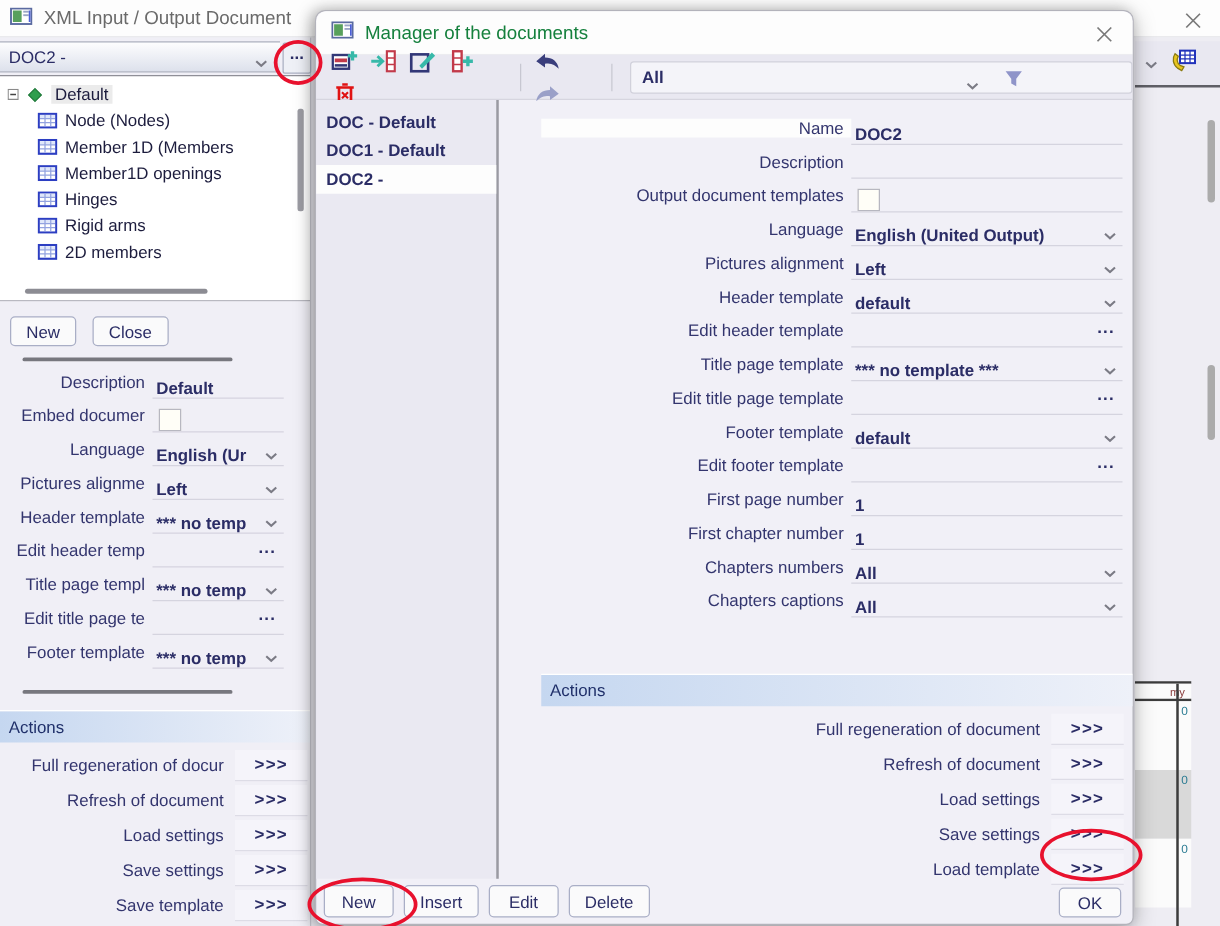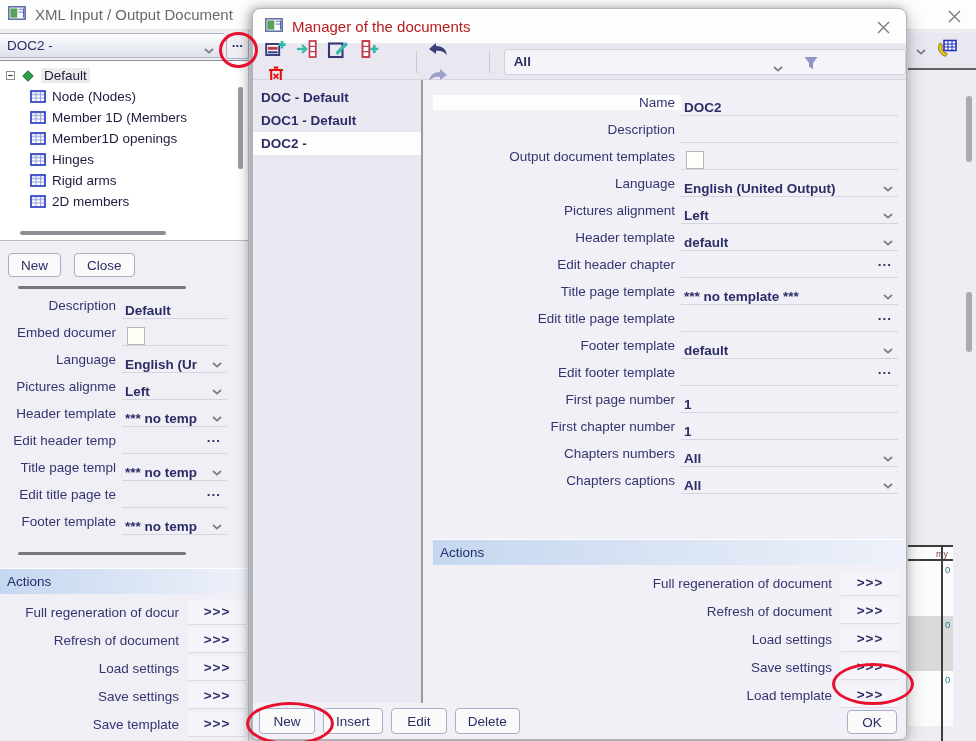--- a/index.html
+++ b/index.html
@@ -65,32 +65,32 @@
     text-align:right;padding-right:5px;line-height:14px;box-sizing:border-box}
   #side-table .strow{height:55px;font-size:9.5px;color:#2a7b92;box-sizing:border-box;padding:3px 0 0 37px}
   #side-table .strow:nth-child(odd){background:#fbfbfb}
   #side-table .strow:nth-child(even){background:#d9d9d9}
   #st-divider{position:absolute;left:33px;top:0;bottom:0;width:2px;background:#3c3c3c}
   
   #dialog{position:absolute;left:252px;top:8px;width:655px;height:732px;background:#f1f0f7;
     border:1px solid #b3b3bb;border-radius:8px 8px 6px 6px;box-sizing:border-box;
     box-shadow:-3px 0 10px rgba(0,0,0,.22),0 4px 18px rgba(0,0,0,.28)}
   #dlg-titlebar{height:34px;background:#fdfdfd;border-radius:8px 8px 0 0;display:flex;align-items:center;gap:9px;
-    padding-left:12px;color:#b91c1c;font-size:15px;border-bottom:1px solid #ececf0;position:relative}
+    padding-left:12px;color:#15803d;font-size:15px;border-bottom:1px solid #ececf0;position:relative}
   #dlg-close{position:absolute;right:14px;top:9px;width:18px;height:18px;display:flex;align-items:center;justify-content:center}
   #dlg-toolbar{height:36px;background:#e9e8f1;border-bottom:1px solid #d6d5df;display:flex;align-items:center;
     padding-left:10px;box-sizing:border-box;position:relative}
   #dlg-toolbar .tbi{display:inline-flex;align-items:center;justify-content:center;width:26px;height:26px;margin-right:5px}
   .tbsep{width:1px;height:22px;background:#c7c7d1;margin:0 8px 0 4px}
   #filter-field{position:relative;margin-left:6px;width:418px;height:26px;background:#f4f4f9;border:1px solid #d1d1db;
     border-radius:3px;display:flex;align-items:center;padding-left:9px;box-sizing:border-box;color:#2b2d66;font-weight:bold}
   #filter-field .chev{position:absolute;right:122px;top:10px}
   #filter-funnel{position:absolute;right:86px;top:6px}
   #dlg-body{position:absolute;left:0;top:71px;right:0;bottom:36px}
-  #dlg-list{position:absolute;left:0;top:0;width:170px;bottom:0;background:#eae9f2;border-right:2px solid #9a9aa2;
+  #dlg-list{position:absolute;left:0;top:0;width:146px;bottom:0;background:#eae9f2;border-right:2px solid #9a9aa2;
     box-sizing:border-box;padding-top:6px}
   .litem{height:23px;display:flex;align-items:center;padding-left:8px;color:#2b2d66;font-weight:bold;white-space:nowrap}
   .litem.sel{background:#fdfdfd}
   #dlg-right{position:absolute;left:180px;top:0;right:0;bottom:0}
   #dlg-props{position:absolute;left:0;top:9px;right:0}
   #dlg-props .plabel{width:248px}
   #dlg-props .pvalue{margin-right:8px}
   #dlg-actions-band{position:absolute;left:0;top:459px;right:0}
   #dlg-actions{position:absolute;left:0;top:489px;right:0}
   #dlg-actions .abtn{margin-right:7px}
@@ -454,21 +454,21 @@
           <div class="prow">
             <div class="plabel">Header template</div>
             <div class="pvalue">
               <div class="vtext">default</div>
               <div class="chev"><svg width="10" height="6" viewBox="0 0 10 6">
                   <path d="M1 1l4 3.6L9 1" fill="none" stroke="#7b7b85" stroke-width="1.7"></path>
                 </svg></div>
             </div>
           </div>
           <div class="prow">
-            <div class="plabel">Edit header chapter</div>
+            <div class="plabel">Edit header template</div>
             <div class="pvalue">
               <div class="dots">...</div>
             </div>
           </div>
           <div class="prow">
             <div class="plabel">Title page template</div>
             <div class="pvalue">
               <div class="vtext">*** no template ***</div>
               <div class="chev"><svg width="10" height="6" viewBox="0 0 10 6">
                   <path d="M1 1l4 3.6L9 1" fill="none" stroke="#7b7b85" stroke-width="1.7"></path>

